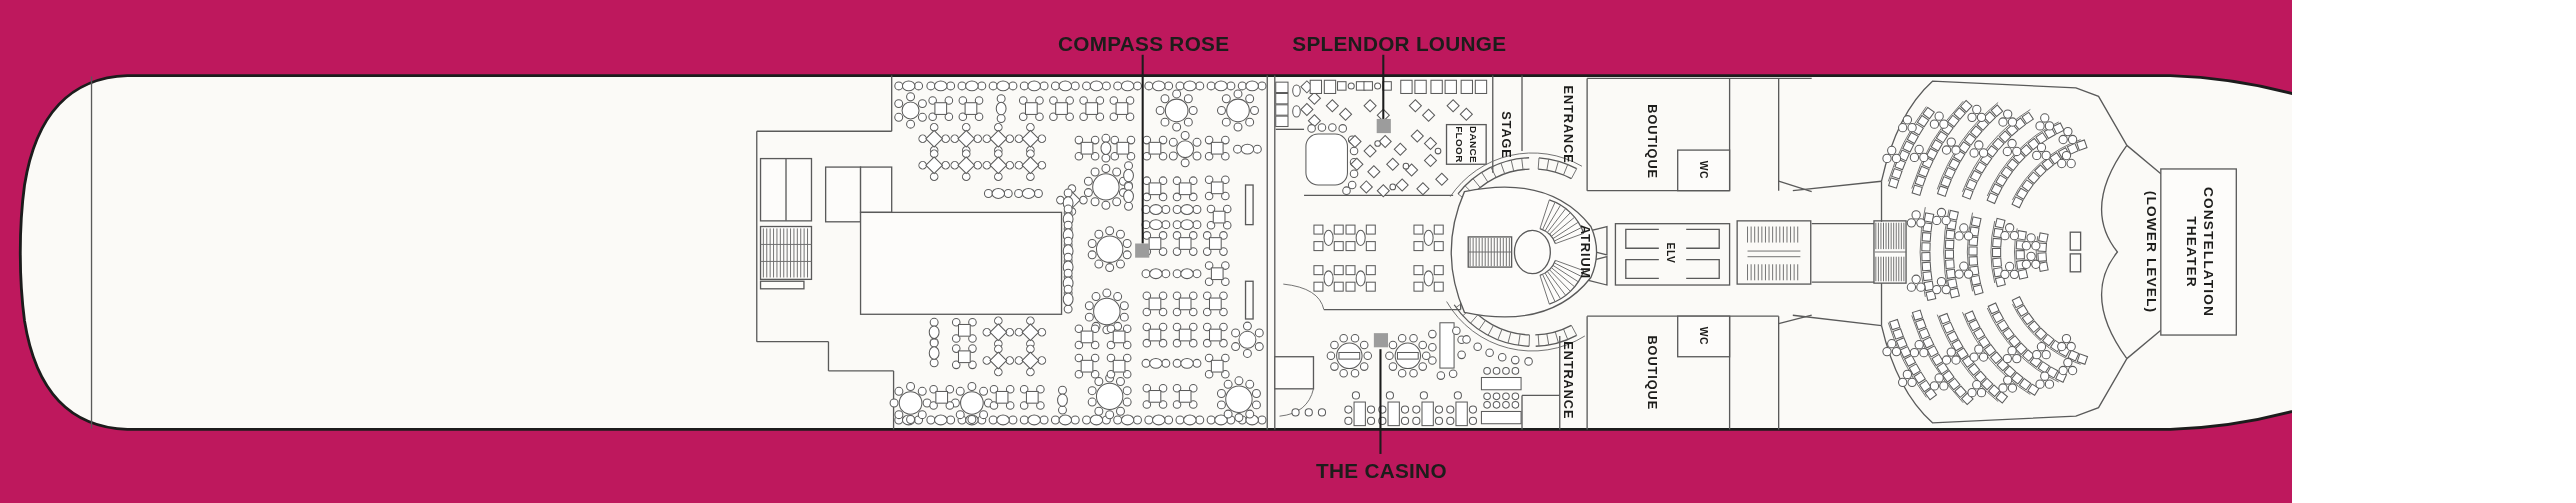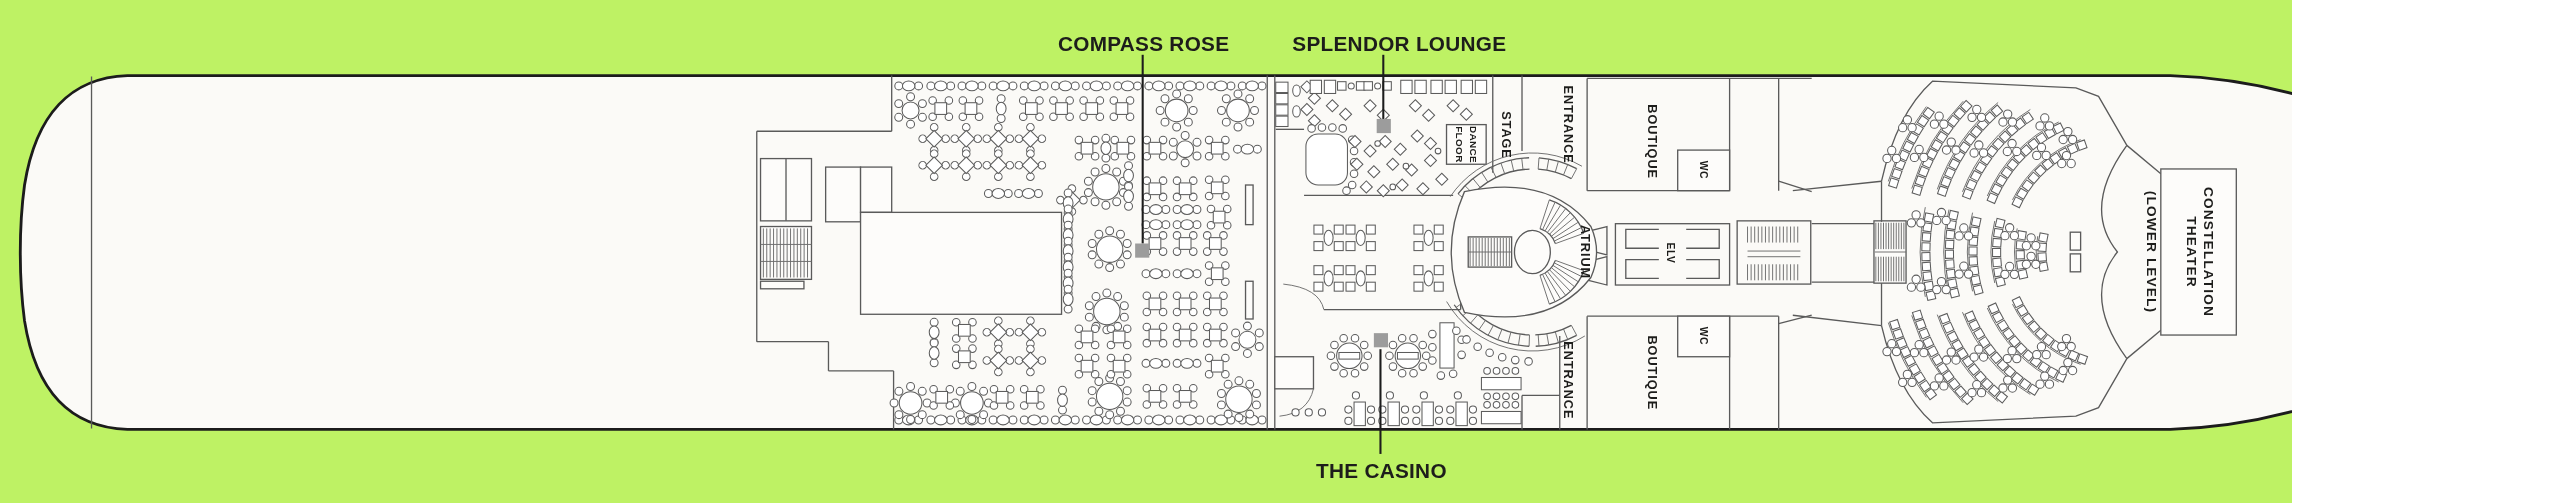--- a/index.html
+++ b/index.html
@@ -1,16 +1,16 @@
 <!DOCTYPE html>
 <html style="font-size:15px"><head>
 <meta charset="utf-8">
 <style>
   html,body{margin:0;padding:0;background:#fff;}
-  .stage{position:relative;width:2292px;height:504px;background:#bef264;overflow:hidden;
+  .stage{position:relative;width:2292px;height:504px;background:#be185d;overflow:hidden;
          font-family:"Liberation Sans",sans-serif;}
   svg{display:block;}
   svg text{text-anchor:middle;fill:#1d1d1b;font-family:"Liberation Sans","DejaVu Sans",sans-serif;}
   .t-main{font-size:22px;font-weight:700;letter-spacing:.3px;}
   .t-room{font-size:13.5px;font-weight:700;letter-spacing:1px;}
   .t-sm{font-size:11px;font-weight:700;letter-spacing:.6px;}
   .t-xs{font-size:10.5px;font-weight:700;letter-spacing:.4px;}
   .t-th{font-size:14.5px;font-weight:700;letter-spacing:1.2px;}
   .hull{fill:#fbfaf7;stroke:#1c1c1c;stroke-width:3;}
   .w{fill:none;stroke:#5a5a5a;stroke-width:1.4;}

